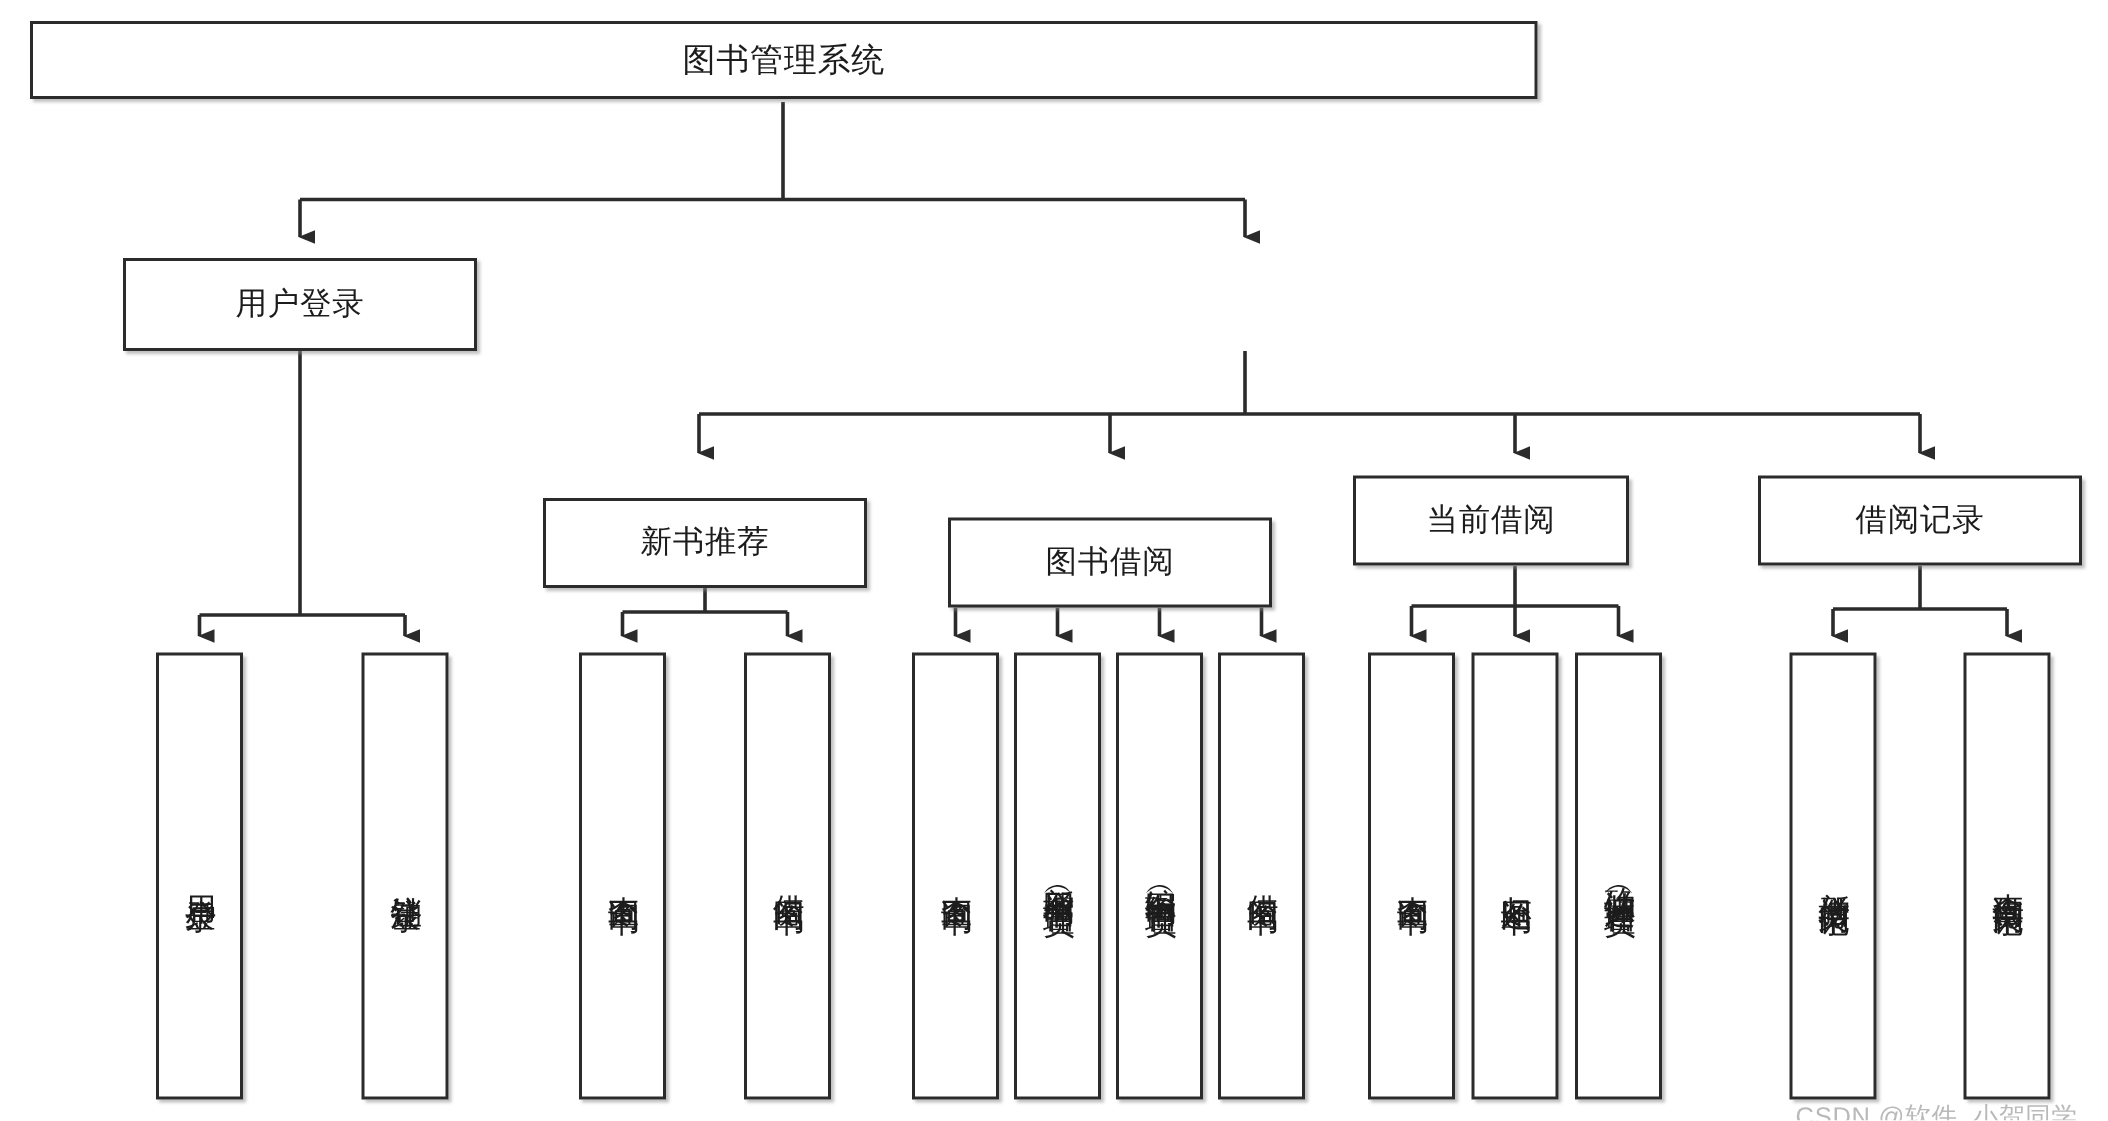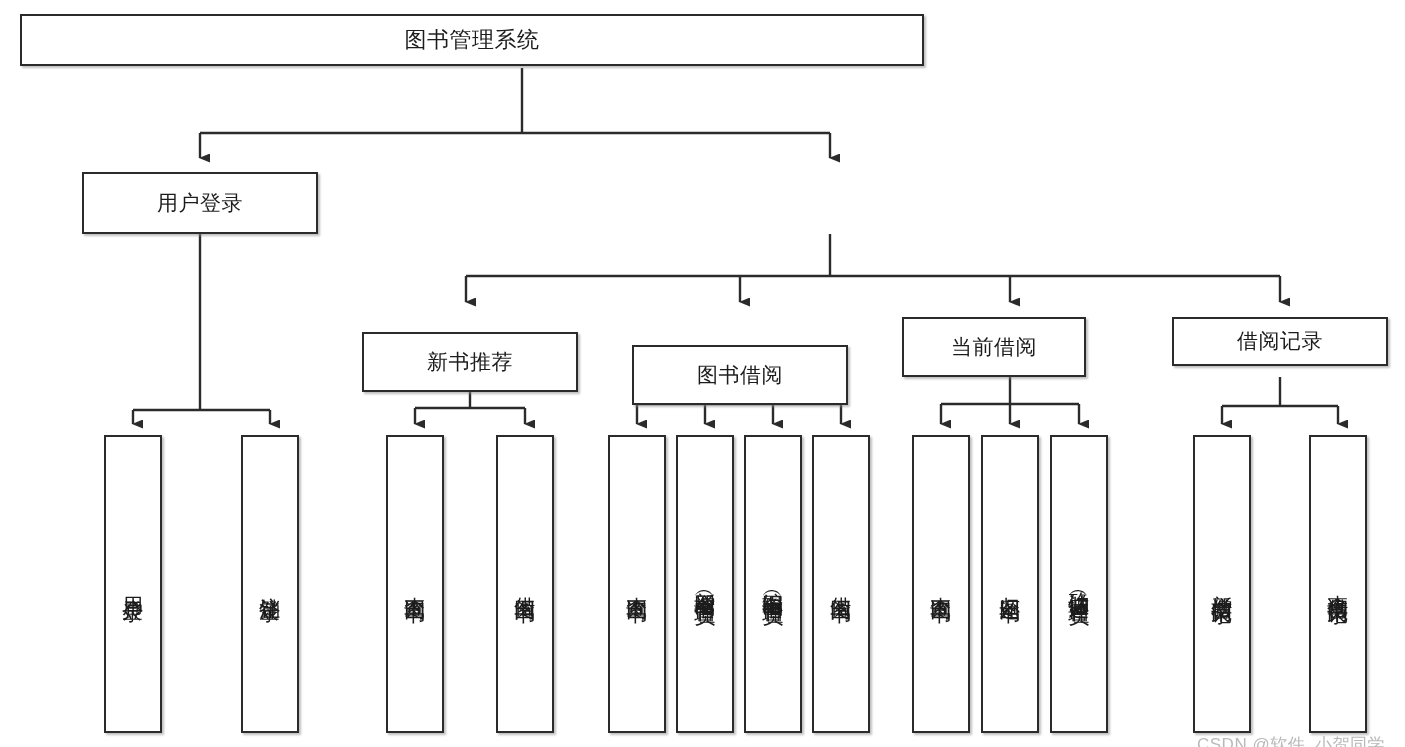--- a/index.html
+++ b/index.html
@@ -117,38 +117,38 @@
       <path d="M1010,404 L1010,424" marker-end="url(#arrowhead)"></path>
       <path d="M1079,404 L1079,424" marker-end="url(#arrowhead)"></path>
 
       <path d="M1280,377 L1280,406"></path>
       <path d="M1222,406 L1338,406"></path>
       <path d="M1222,406 L1222,424" marker-end="url(#arrowhead)"></path>
       <path d="M1338,406 L1338,424" marker-end="url(#arrowhead)"></path>
     </g>
   </svg>
 
-  <div class="node root" style="left:20px; top:14px; width:904px; height:52px;">
+  <div class="node root" style="left:20px; top:14px; width:1005px; height:52px;">
     <span class="lbl">图书管理系统</span>
   </div>
 
   <div class="node l2" style="left:82px; top:172px; width:236px; height:62px;">
     <span class="lbl">用户登录</span>
   </div>
 
   <div class="node l3" style="left:362px; top:332px; width:216px; height:60px;">
     <span class="lbl">新书推荐</span>
   </div>
   <div class="node l3" style="left:632px; top:317px; width:216px; height:60px;margin-top:28px;">
     <span class="lbl">图书借阅</span>
   </div>
   <div class="node l3" style="left:902px; top:317px; width:184px; height:60px;">
     <span class="lbl">当前借阅</span>
   </div>
-  <div class="node l3" style="left:1172px; top:317px; width:216px; height:49px;">
+  <div class="node l3" style="left:1172px; top:317px; width:216px; height:60px;">
     <span class="lbl">借阅记录</span>
   </div>
 
   <div class="node leaf" style="left:104px; top:435px; width:58px; height:298px;">
     <span class="lbl">用户登录</span>
   </div>
   <div class="node leaf" style="left:241px; top:435px; width:58px; height:298px;">
     <span class="lbl">注销登录</span>
   </div>
 

